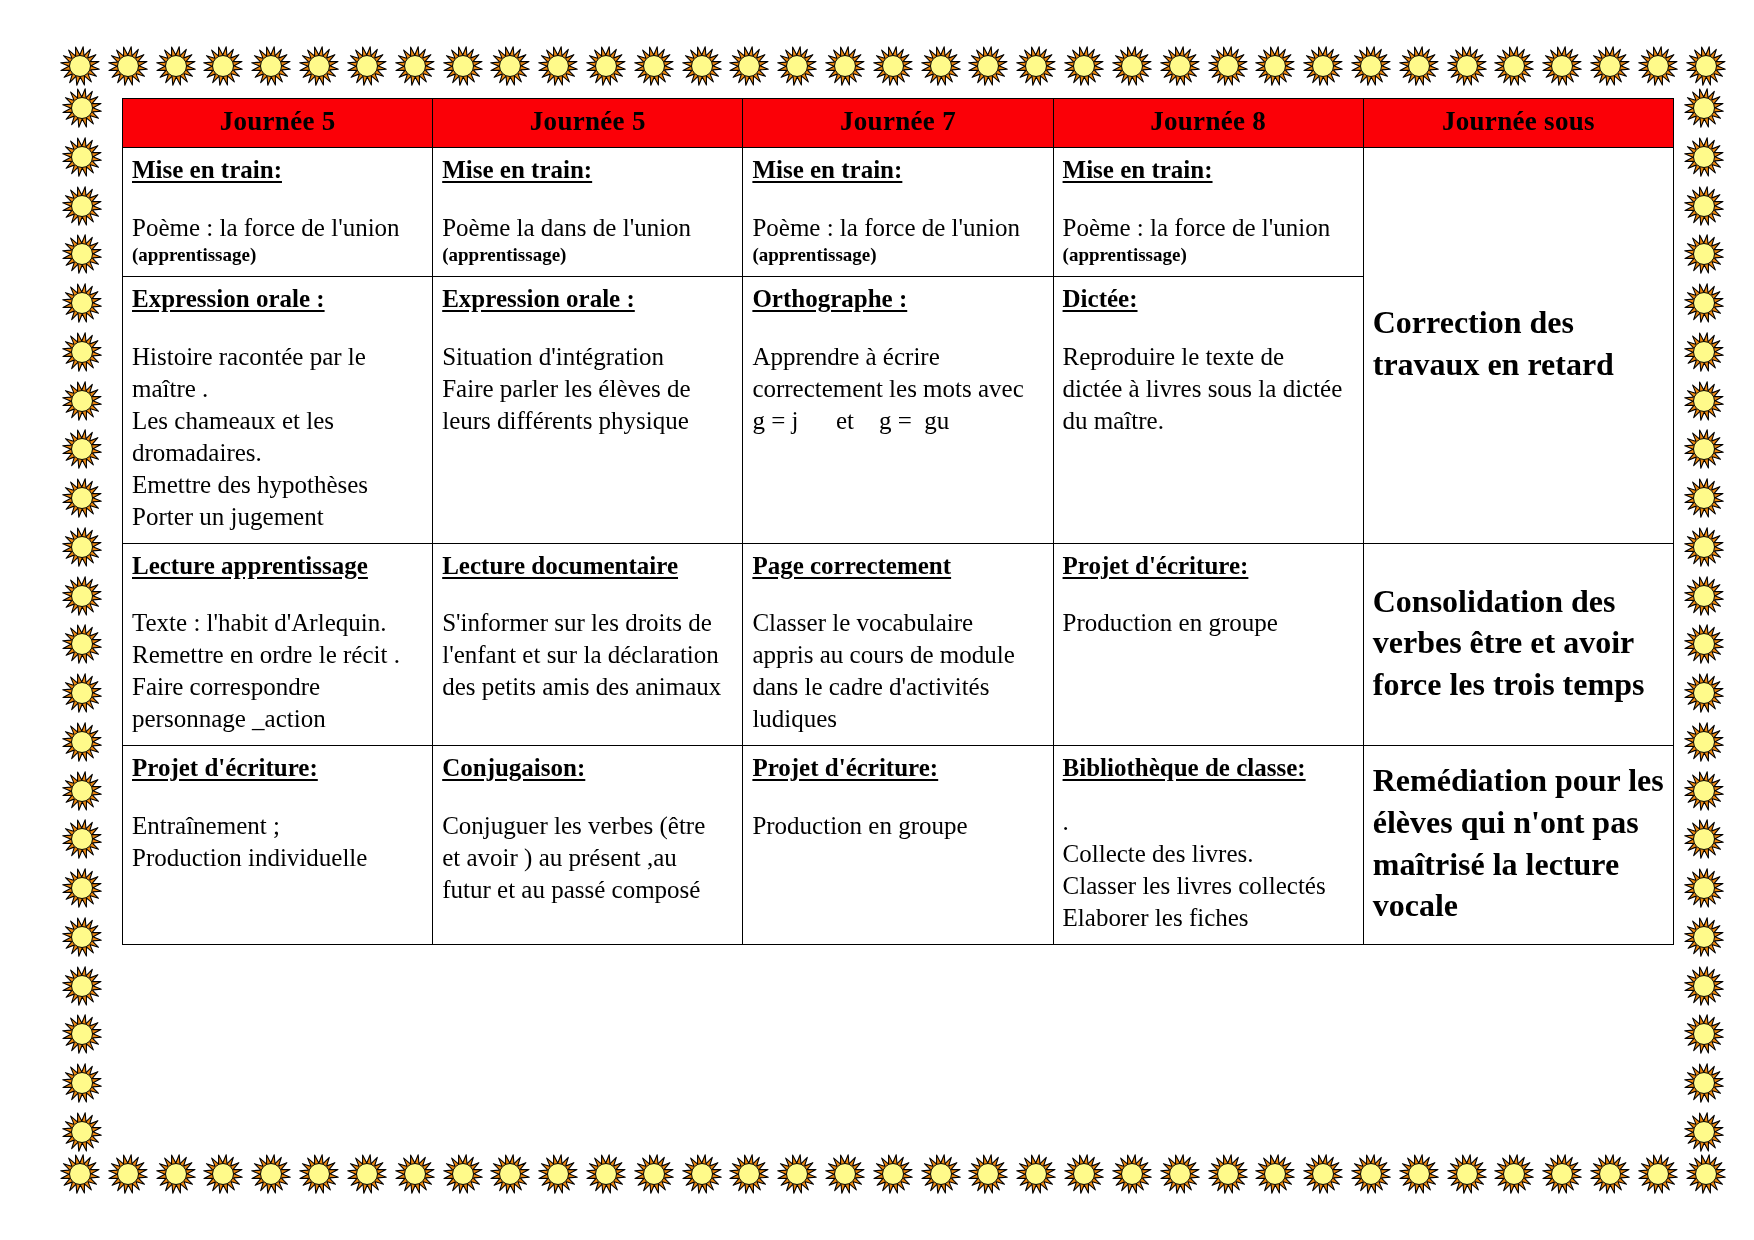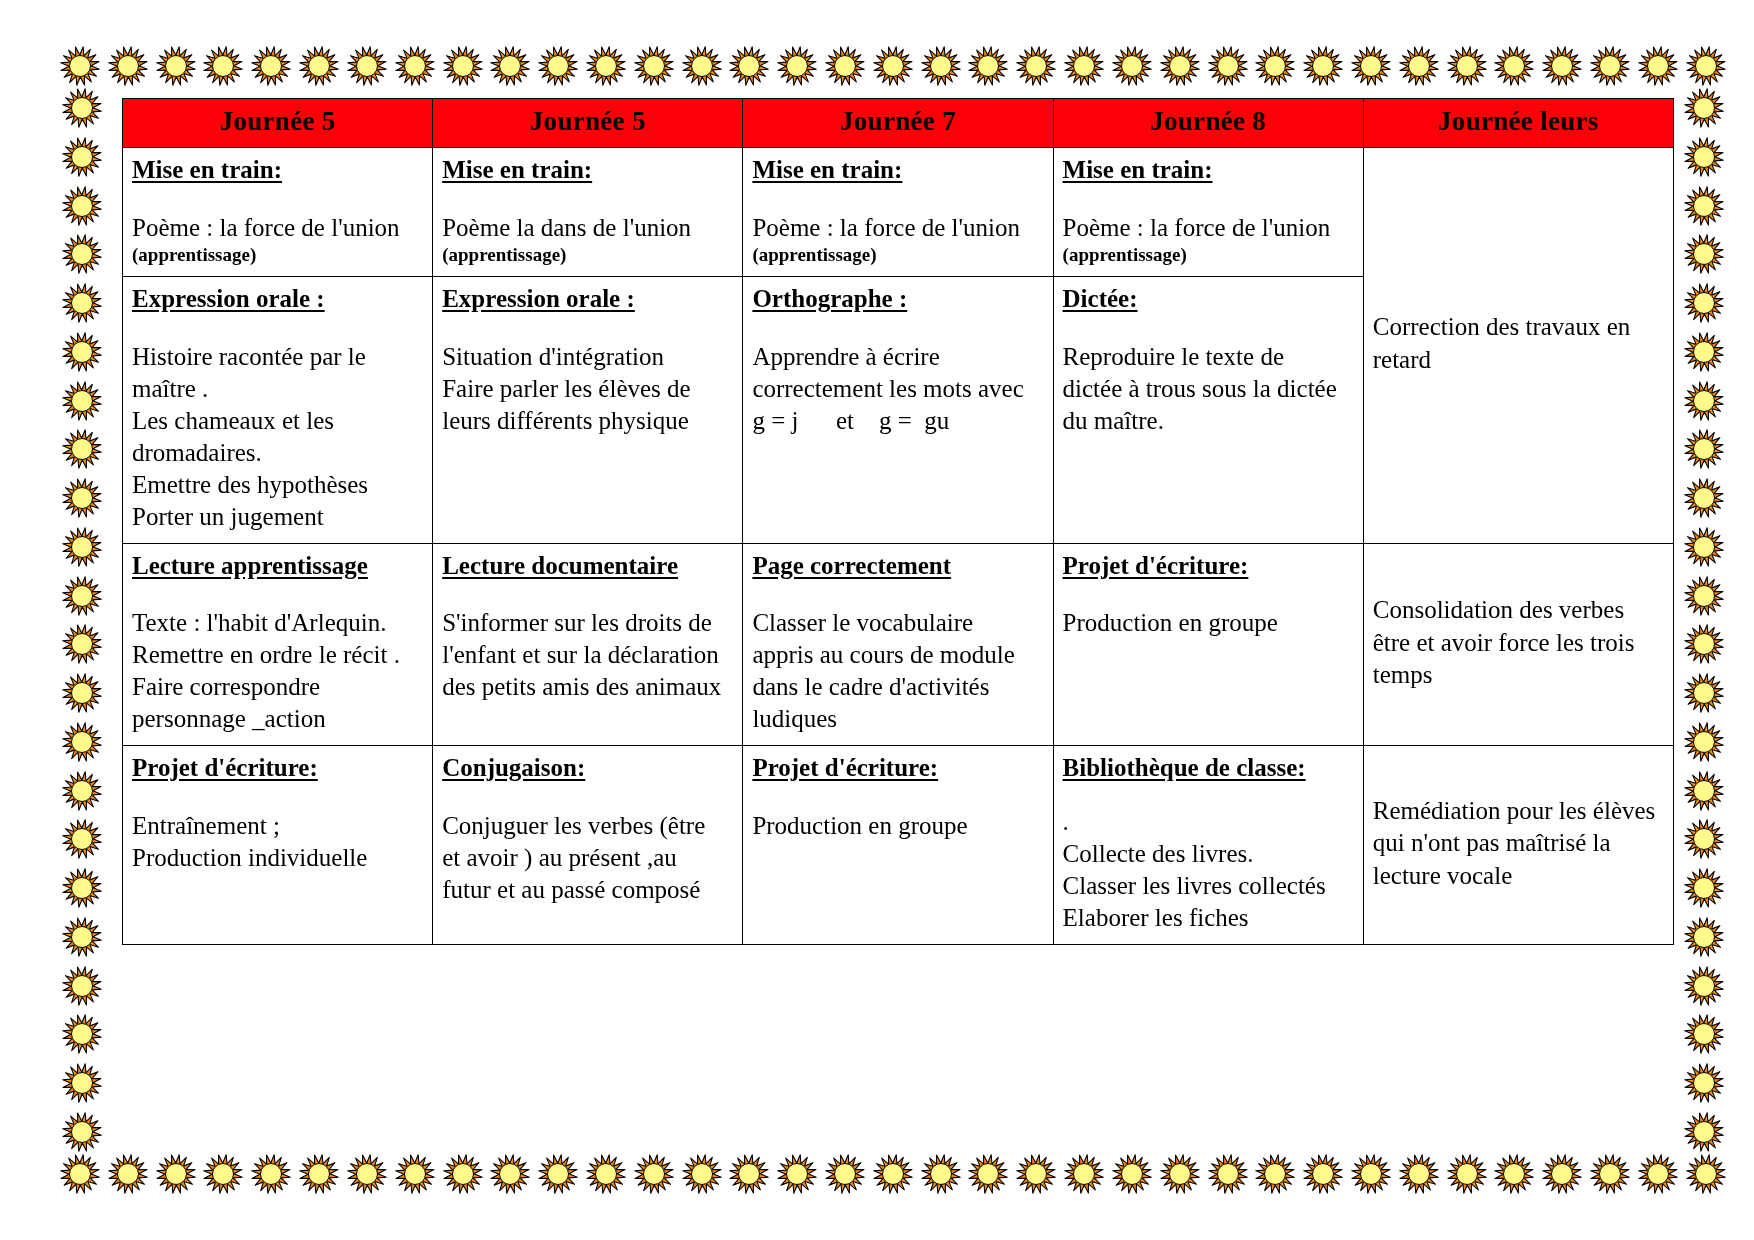--- a/index.html
+++ b/index.html
@@ -100,22 +100,22 @@
     white-space: pre-line;
   }
   .cell-body.tight { margin-top: 18px; }
   .cell-note {
     font-size: 19px;
     font-weight: bold;
     line-height: 1.2;
     margin-top: 0px;
   }
   .plus-cell {
-    font-size: 25px;
-    font-weight: normal;
+    font-size: 32px;
+    font-weight: bold;
     line-height: 1.3;
     vertical-align: middle !important;
     white-space: pre-line;
   }
   .mono-space { white-space: pre; }
 </style>
 </head>
 <body>
 
 <div class="page">
@@ -814,21 +814,21 @@
     </div>
 
   <div class="table-wrap">
     <table class="planning">
       <thead>
         <tr>
           <th class="dayhead">Journée 5</th>
           <th class="dayhead">Journée  5</th>
           <th class="dayhead">Journée  7</th>
           <th class="dayhead">Journée  8</th>
-          <th class="dayhead">Journée   leurs</th>
+          <th class="dayhead">Journée   sous</th>
         </tr>
       </thead>
       <tbody>
 
         <tr>
           <td>
             <span class="cell-title">Mise en train:</span>
             <div class="cell-body">Poème : la force de l'union</div>
             <div class="cell-note">(apprentissage)</div>
           </td>
@@ -868,21 +868,21 @@
           </td>
           <td>
             <span class="cell-title">Orthographe :</span>
             <div class="cell-body mono-space">Apprendre à écrire
 correctement les mots avec
 g = j      et    g =  gu</div>
           </td>
           <td>
             <span class="cell-title">Dictée:</span>
             <div class="cell-body">Reproduire le texte de
-dictée à trous sous la dictée
+dictée à livres sous la dictée
 du maître.</div>
           </td>
         </tr>
 
         <tr>
           <td>
             <span class="cell-title">Lecture apprentissage</span>
             <div class="cell-body">Texte : l'habit d'Arlequin.
 Remettre en ordre le récit .
 Faire correspondre

